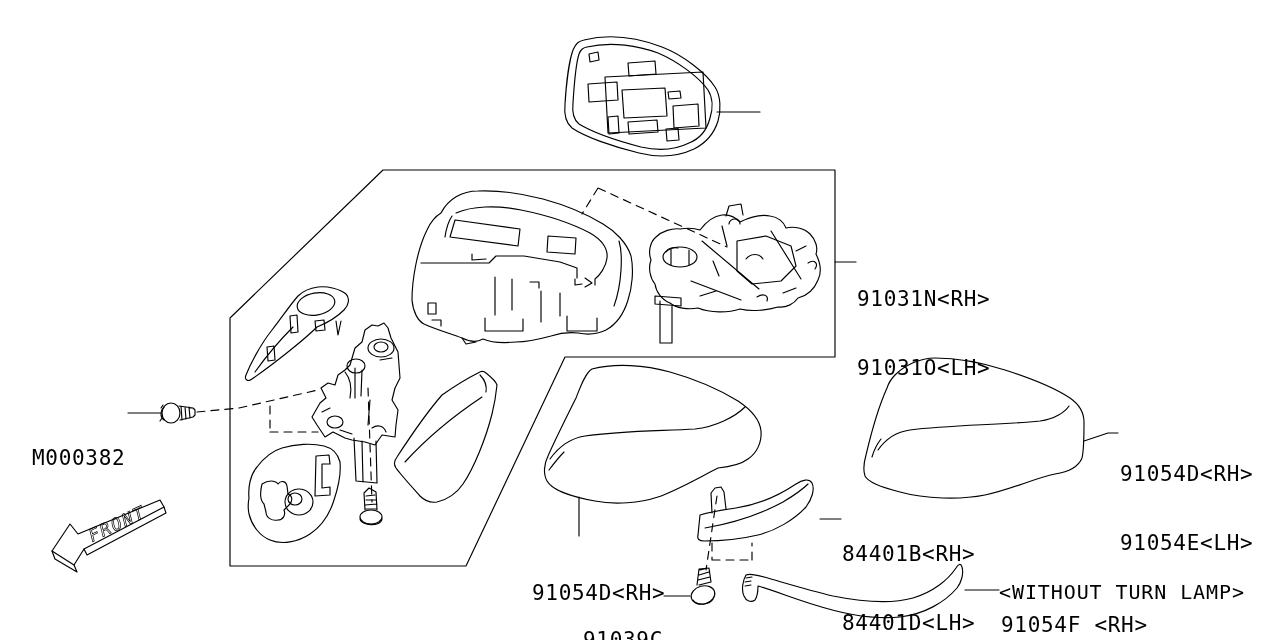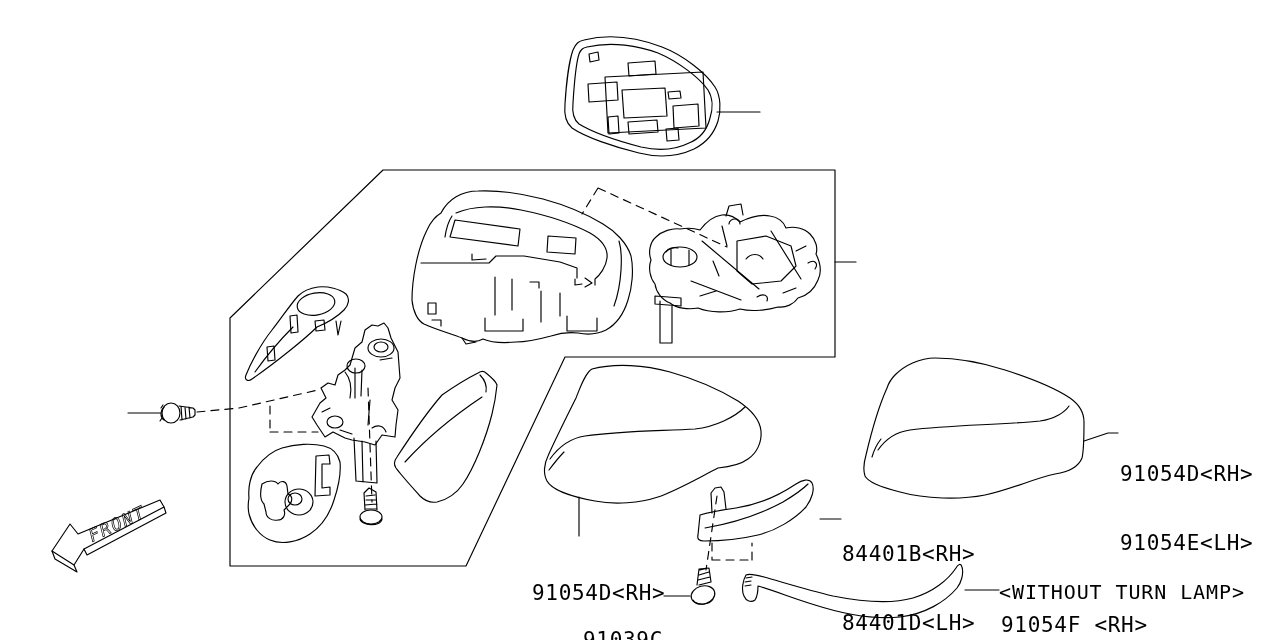--- a/index.html
+++ b/index.html
@@ -157,21 +157,28 @@
     </g>
 
     <g>
       <path class="ln" d="M 160,500 L 78,534 L 70,524 L 52,551 L 74,565 L 84,549 L 164,507 Z"></path>
       <path class="ln" d="M 52,551 L 55,559 L 77,572 L 74,565 M 84,549 L 87,555 L 166,513 L 164,507"></path>
       <text class="front-text" transform="translate(92,542) rotate(-25)">FRONT</text>
     </g>
   </svg>
 
 
-
+  <div class="lbl" style="left:857px;top:242px;">
+    <span>91031N&lt;RH&gt;</span>
+    <span>91031O&lt;LH&gt;</span>
+  </div>
+
+  <div class="lbl" style="left:32px;top:401px;">
+    <span>M000382</span>
+  </div>
 
   <div class="lbl" style="left:532px;top:536px;">
     <span>91054D&lt;RH&gt;</span>
     
   </div>
 
   <div class="lbl" style="left:583px;top:583px;">
     <span>91039C</span>
   </div>
 

